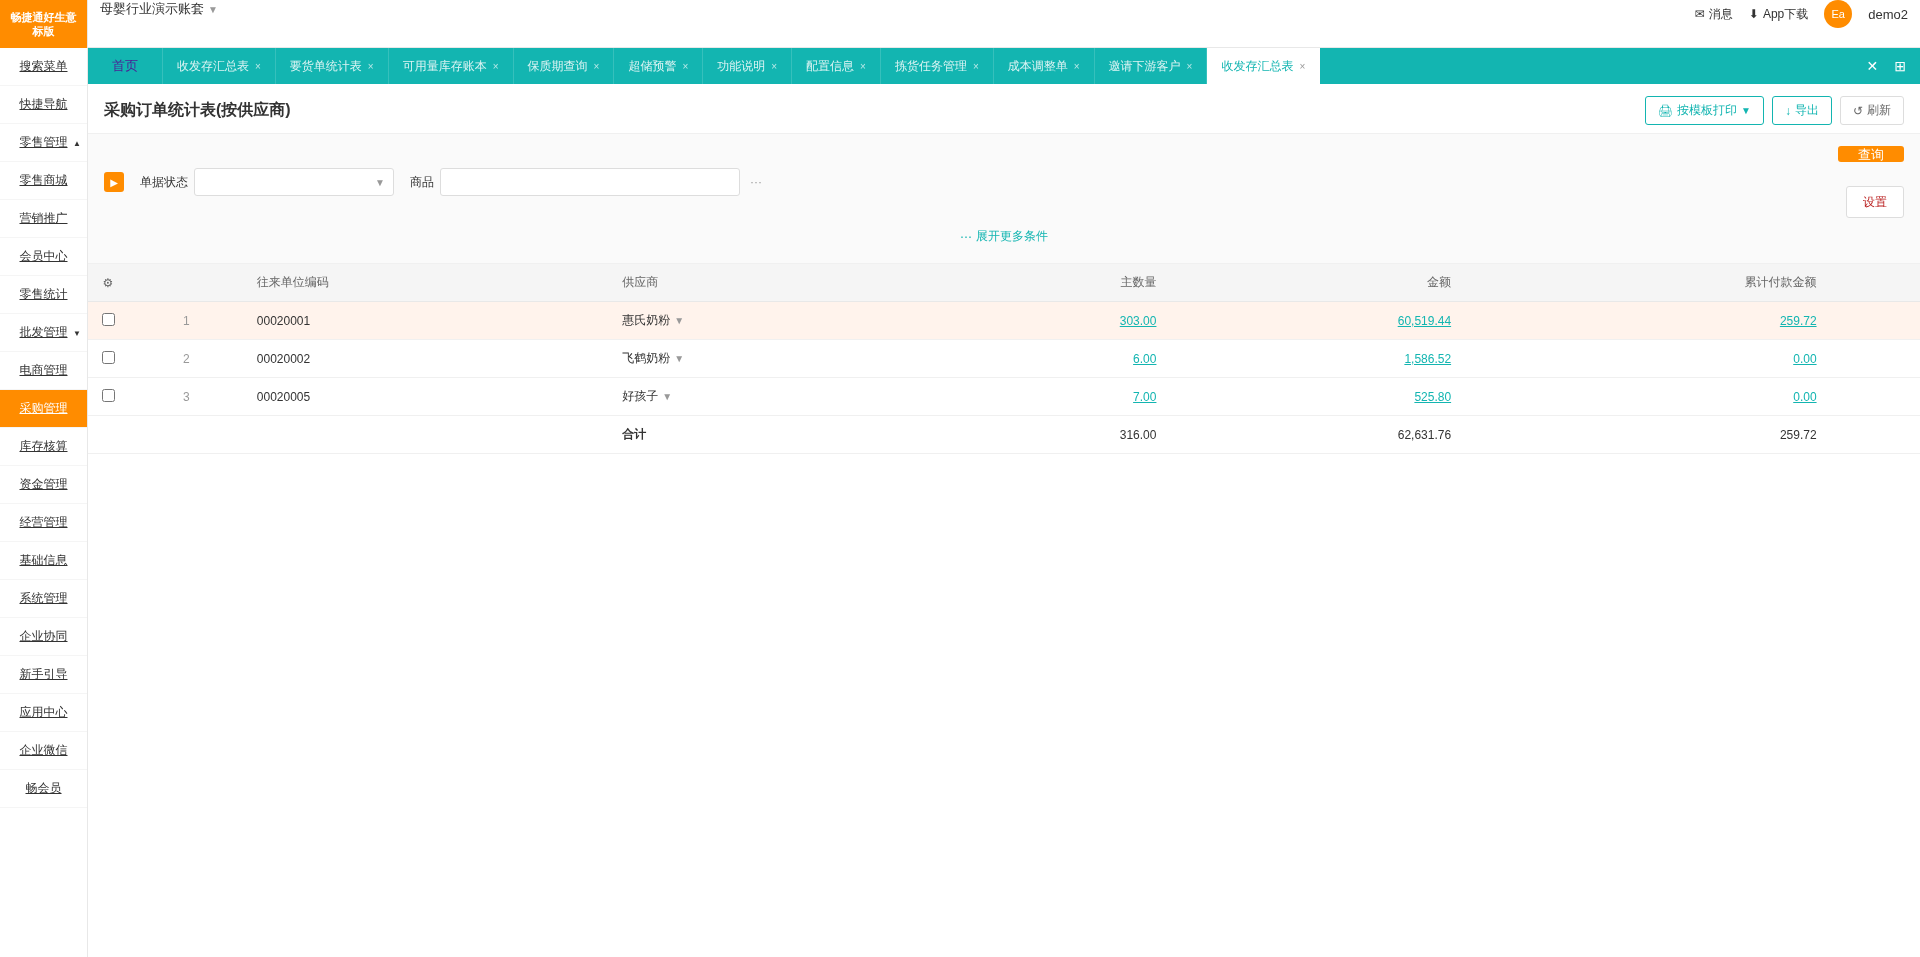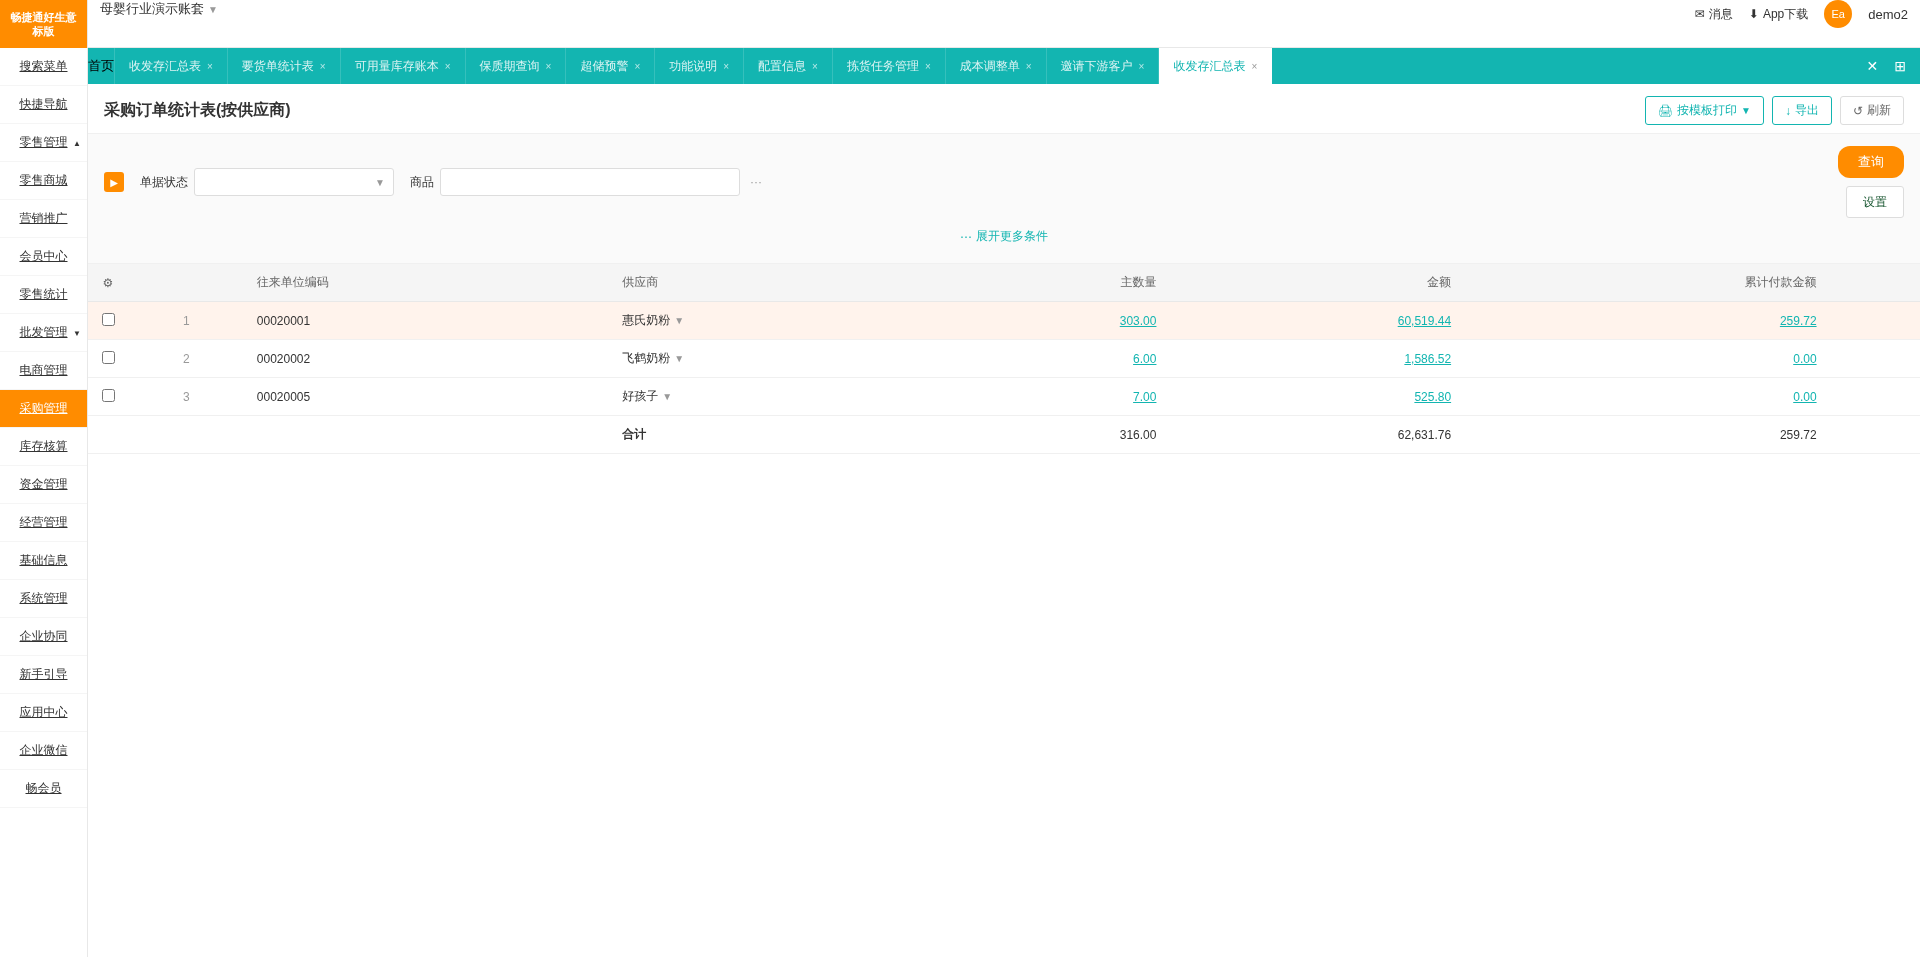--- a/index.html
+++ b/index.html
@@ -25,21 +25,21 @@
     .topbar-right { display: flex; align-items: center; gap: 16px; }
     .topbar-btn { display: flex; align-items: center; gap: 4px; color: #333; font-size: 12px; cursor: pointer; }
     .user-avatar { width: 28px; height: 28px; border-radius: 50%; background: #ff8c00; display: flex; align-items: center; justify-content: center; color: #fff; font-size: 11px; cursor: pointer; }
 
     
     .nav-tabs { height: 36px; background: #13b5b1; display: flex; align-items: center; flex-shrink: 0; overflow: hidden; }
     .nav-tab { height: 36px; padding: 0 14px; display: flex; align-items: center; gap: 4px; color: rgba(255,255,255,0.85); font-size: 12px; cursor: pointer; white-space: nowrap; border-right: 1px solid rgba(255,255,255,0.15); }
     .nav-tab.active { background: #fff; color: #13b5b1; font-weight: 500; }
     .nav-tab .close-btn { color: rgba(255,255,255,0.7); font-size: 10px; margin-left: 2px; }
     .nav-tab.active .close-btn { color: #999; }
-    .nav-tab-home { padding: 0 0; color: #000000; font-size: 13px; }
+    .nav-tab-home { padding: 0 24px; color: #4c1d95; font-size: 13px; }
     .nav-tabs-end { display: flex; align-items: center; gap: 4px; margin-left: auto; padding-right: 8px; }
     .nav-tabs-end-btn { color: #fff; font-size: 14px; cursor: pointer; padding: 2px 6px; }
 
     
     .page-content { flex: 1; background: #fff; overflow: auto; display: flex; flex-direction: column; }
 
     
     .page-header { padding: 12px 16px 8px; display: flex; align-items: center; justify-content: space-between; border-bottom: 1px solid #f0f0f0; }
     .page-title { font-size: 16px; font-weight: 600; color: #333; }
     .page-header-actions { display: flex; align-items: center; gap: 8px; }
@@ -54,22 +54,22 @@
     .filter-item { display: flex; align-items: center; gap: 6px; }
     .filter-label { color: #333; font-size: 12px; white-space: nowrap; }
     .filter-quick-btns { display: flex; gap: 4px; }
     .filter-quick-btn { padding: 2px 6px; border: 1px solid #ddd; background: #fff; color: #666; font-size: 11px; cursor: pointer; border-radius: 2px; }
     .filter-custom-badge { padding: 2px 6px; background: #fff0e6; color: #ff8c00; font-size: 11px; border: 1px solid #ffd8b0; border-radius: 2px; }
     .filter-date-text { font-size: 11px; color: #666; }
     .filter-select { height: 28px; border: 1px solid #ddd; border-radius: 3px; padding: 0 8px; font-size: 12px; color: #333; background: #fff; min-width: 160px; cursor: pointer; display: flex; align-items: center; justify-content: space-between; }
     .filter-input { height: 28px; border: 1px solid #ddd; border-radius: 3px; padding: 0 8px; font-size: 12px; color: #333; background: #fff; min-width: 200px; }
     .expand-more { display: flex; align-items: center; justify-content: center; gap: 4px; color: #13b5b1; font-size: 12px; cursor: pointer; padding: 6px; }
 
-    .btn-query { height: 32px; padding: 0 20px; background: #ff8c00; color: #fff; border: none; border-radius: 12px; font-size: 13px; cursor: pointer; }
-    .btn-setting { height: 32px; padding: 0 16px; background: #fff; color: #14532d; border: 1px solid #ddd; border-radius: 3px; font-size: 12px; cursor: pointer; display: block; margin-top: 4px; }
+    .btn-query { height: 16px; padding: 0 20px; background: #ff8c00; color: #fff; border: none; border-radius: 3px; font-size: 13px; cursor: pointer; }
+    .btn-setting { height: 32px; padding: 0 16px; background: #fff; color: #b91c1c; border: 1px solid #ddd; border-radius: 3px; font-size: 12px; cursor: pointer; display: block; margin-top: 20px; }
     .query-btns { display: flex; flex-direction: column; gap: 4px; align-items: flex-end; margin-left: auto; }
 
     
     .table-container { flex: 1; overflow: auto; }
     table { width: 100%; border-collapse: collapse; }
     thead tr { background: #f5f5f5; }
     th { padding: 10px 12px; text-align: left; font-size: 12px; color: #666; font-weight: 500; border-bottom: 1px solid #e8e8e8; white-space: nowrap; }
     th.center, td.center { text-align: center; }
     th.right, td.right { text-align: right; }
     td { padding: 10px 12px; font-size: 12px; color: #333; border-bottom: 1px solid #f0f0f0; }

